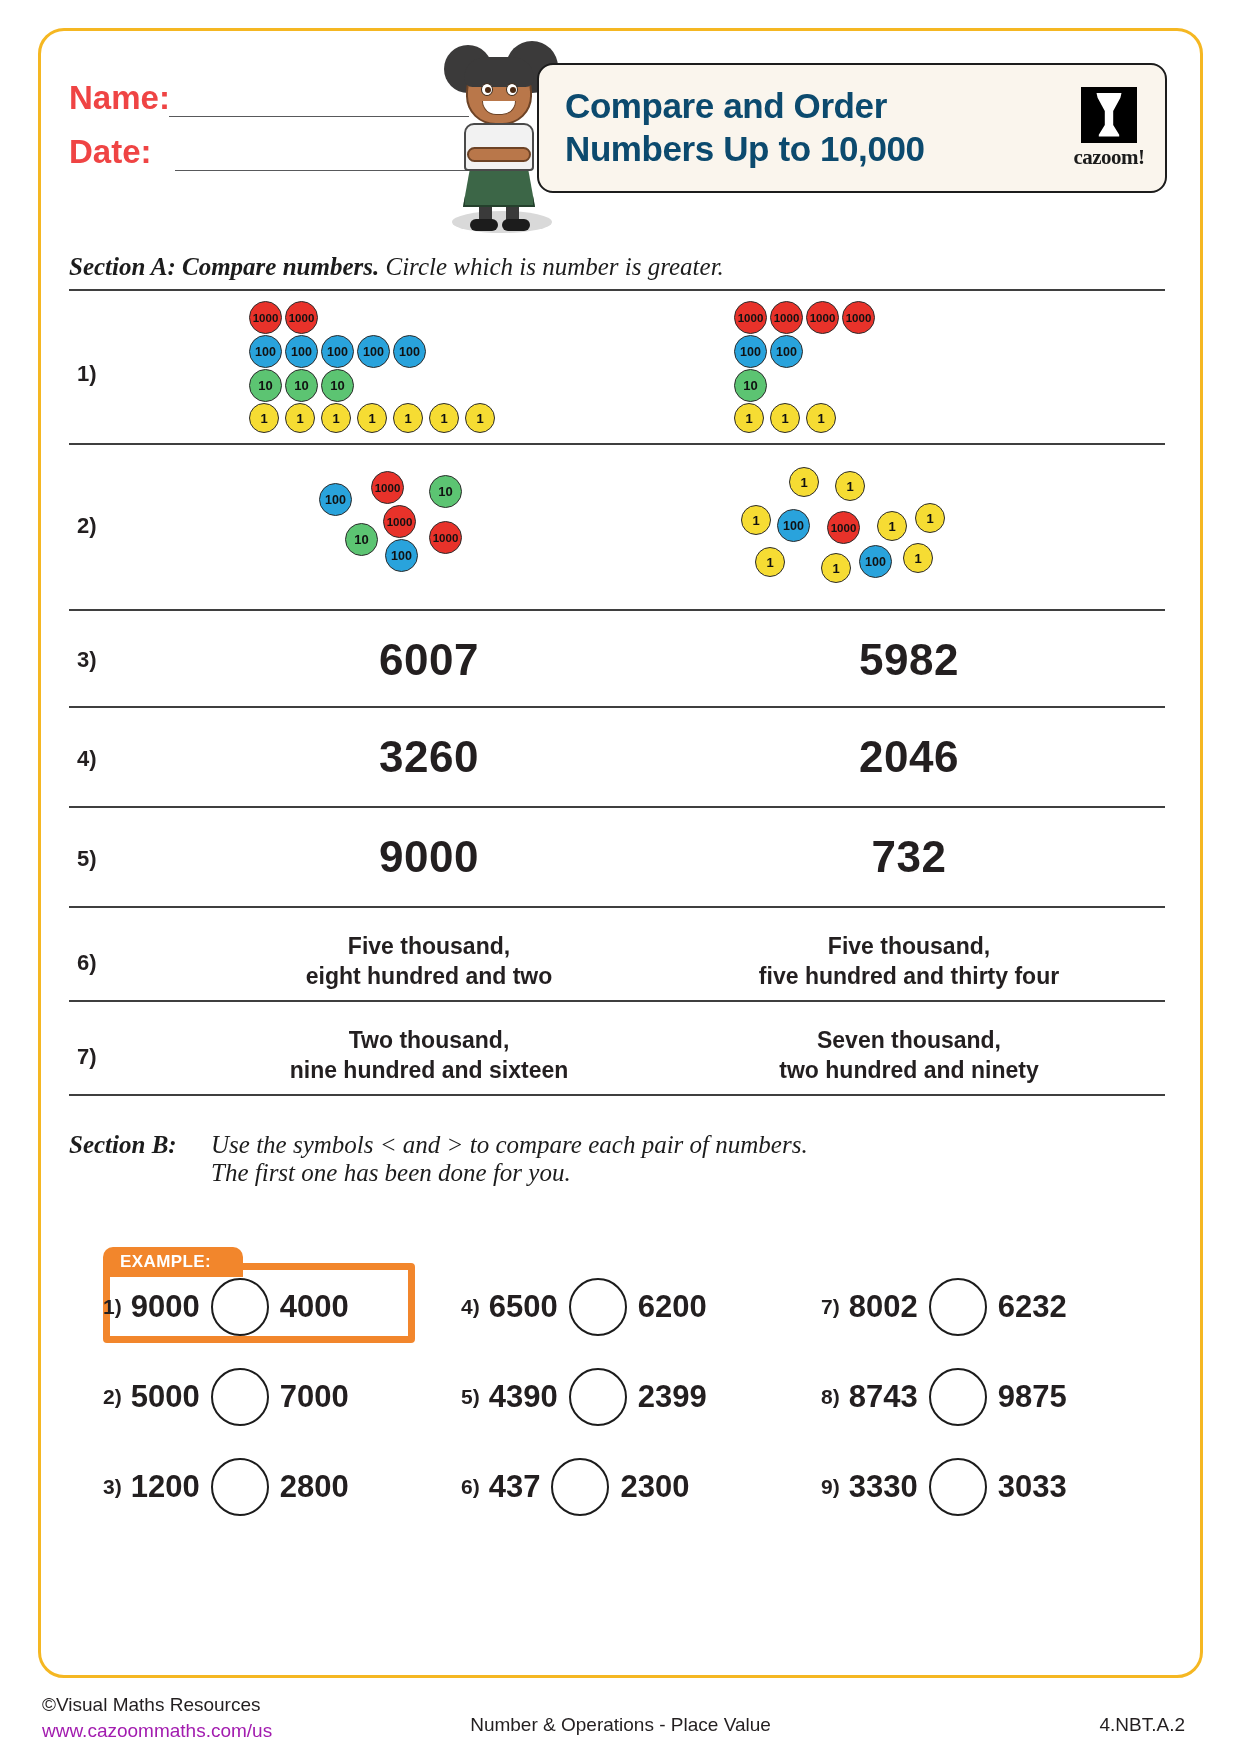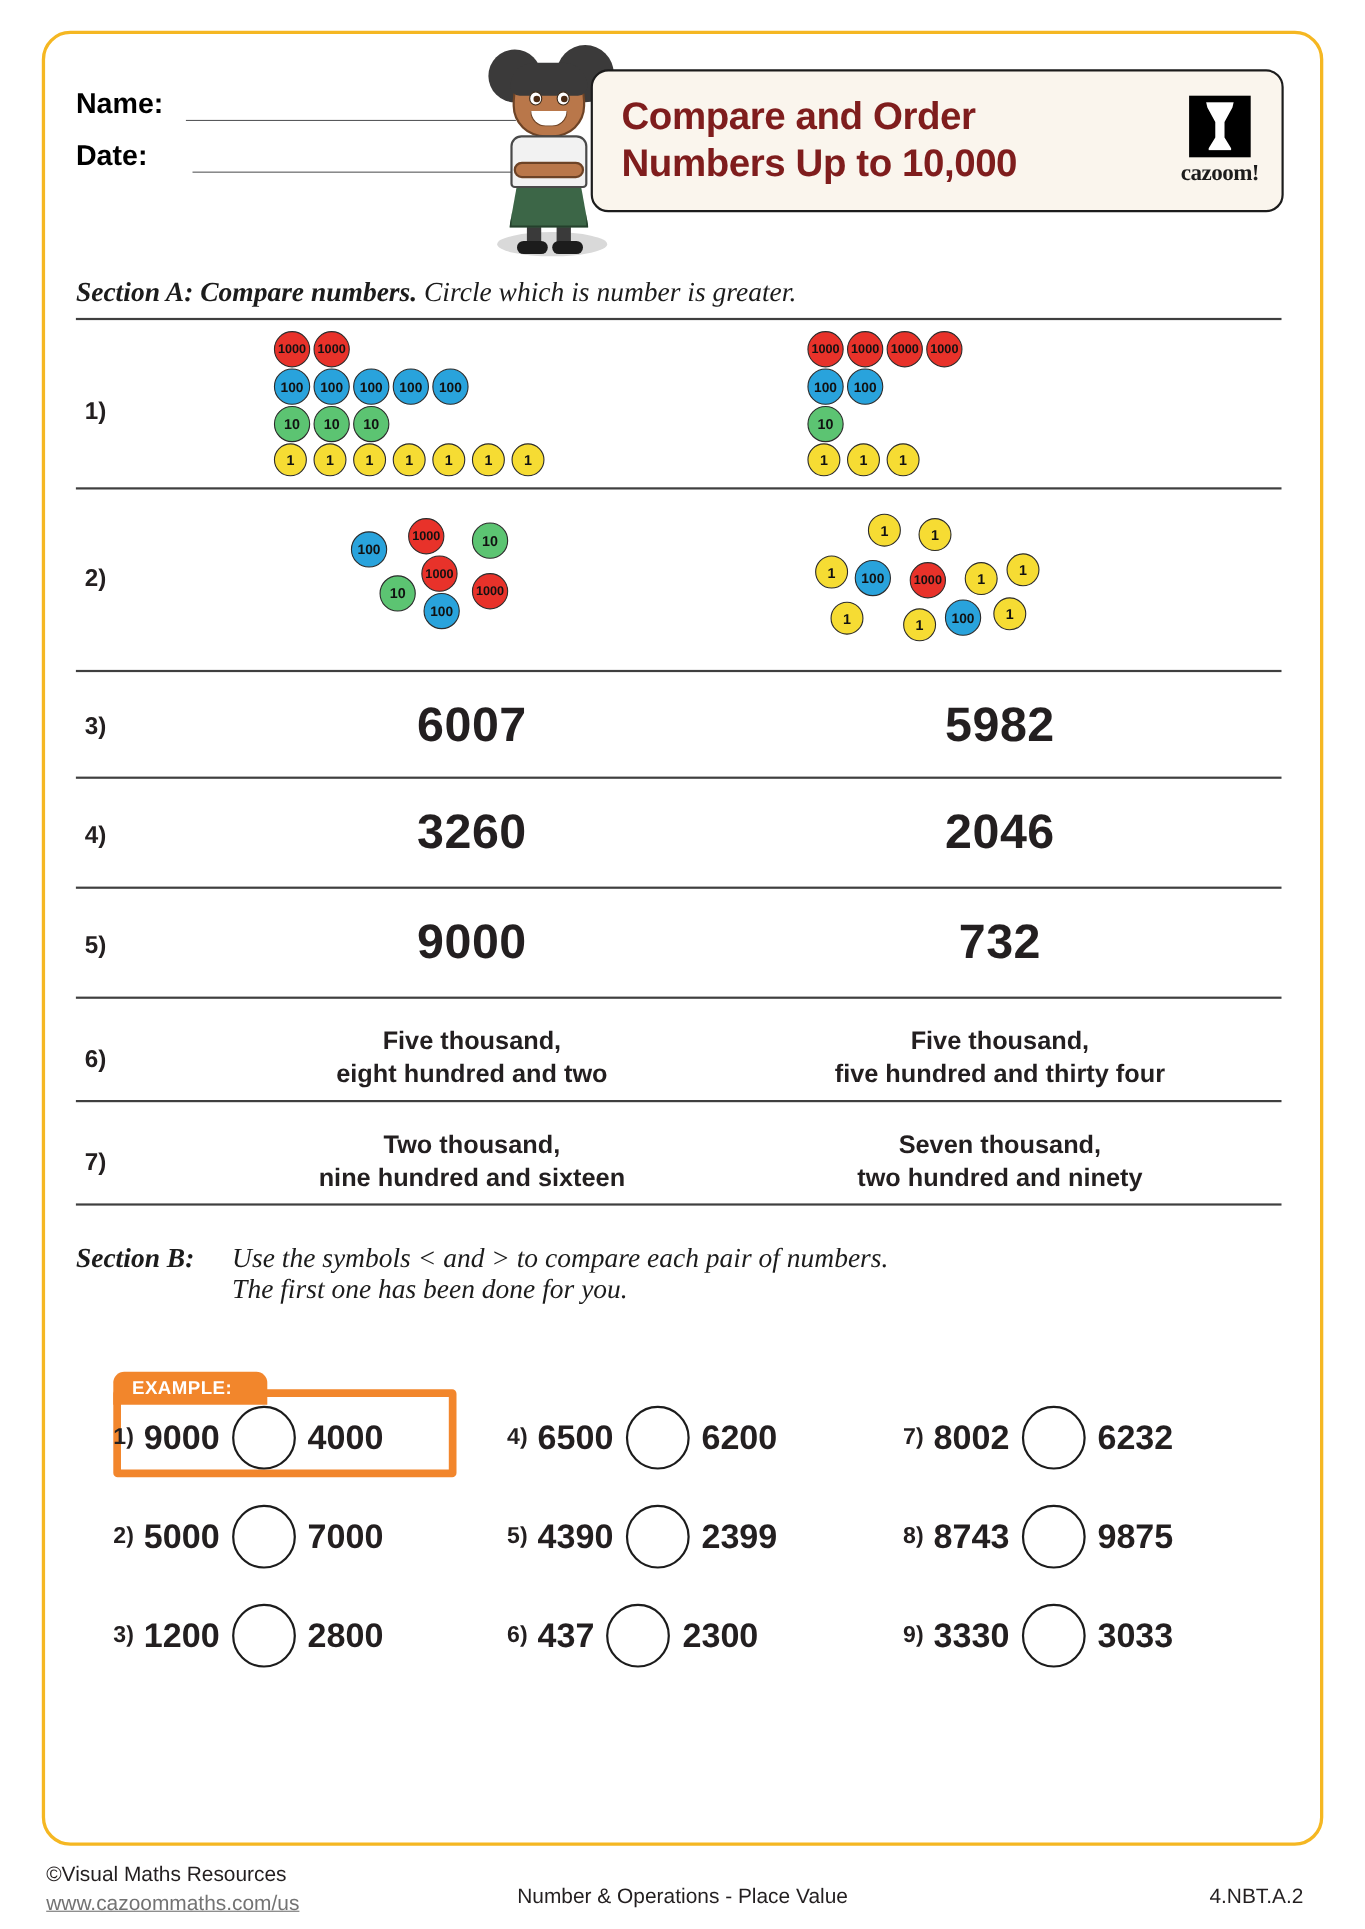--- a/index.html
+++ b/index.html
@@ -17,21 +17,21 @@
     width:1165px; height:1650px;
     border:3px solid #f5b722;
     border-radius:26px;
     background:#fff;
   }
 
   
   .header { position:absolute; left:0; top:0; width:100%; height:215px; }
   .namebox { position:absolute; left:28px; top:48px; width:400px; }
   .nb-row { display:flex; align-items:flex-end; margin-bottom:16px; }
-  .nb-label { font-size:26px; font-weight:bold; color:#000000; width:92px; }
+  .nb-label { font-size:33px; font-weight:bold; color:#ef4444; width:92px; }
   .nb-line { flex:1; border-bottom:1.6px solid #58595b; height:26px; margin-left:8px;}
   .nb-row.date .nb-line { margin-left:14px; }
 
   
   .character { position:absolute; left:395px; top:8px; width:130px; height:200px; }
   .char-shadow{ position:absolute; left:16px; top:172px; width:100px; height:22px;
      background:#d9d9d9; border-radius:50%; }
   .char-hair-l{ position:absolute; left:8px; top:6px; width:48px; height:48px;
      background:#3b3a3a; border-radius:50%; }
   .char-hair-r{ position:absolute; left:70px; top:2px; width:52px; height:52px;
@@ -67,21 +67,21 @@
   .char-shoe-r{ position:absolute; left:66px; top:180px; width:28px; height:12px;
      background:#1c1c1c; border-radius:7px;}
 
   
   .titlebox{
     position:absolute; left:496px; top:32px; width:630px; height:130px;
     background:#faf5ed; border:2.5px solid #1c1c1c; border-radius:16px;
     display:flex; align-items:center; padding:0 16px 0 26px;
   }
   .title-text{
-    font-size:35px; font-weight:bold; color:#7f1d1d; line-height:1.22;
+    font-size:35px; font-weight:bold; color:#0c4a6e; line-height:1.22;
     letter-spacing:-0.4px; flex:1;
   }
   .logo{ width:80px; margin-left:4px; text-align:center; }
   .logo-sq{
     width:56px; height:56px; background:#000; margin:0 auto 2px auto;
     position:relative;
   }
   .logo-vase{
     position:absolute; left:50%; top:6px; transform:translateX(-50%);
     width:30px; height:44px; background:#fff;
@@ -134,21 +134,21 @@
   .bval{ font-size:31px; font-weight:bold; color:#231f20; }
   .bcircle{
     width:58px; height:58px; border:2.4px solid #1c1c1c; border-radius:50%;
     margin:0 11px;
   }
 
   
   .footer{ position:absolute; left:0; top:1692px; width:1241px;
      font-size:19px; color:#231f20; }
   .f-left{ position:absolute; left:42px; top:0; line-height:1.35; }
-  .f-link{ color:#737373; text-decoration:underline; }
+  .f-link{ color:#a21caf; }
   .f-center{ position:absolute; left:0; top:22px; width:1241px; text-align:center; }
   .f-right{ position:absolute; right:56px; top:22px; }
 </style>
 </head>
 <body>
 
 <div class="page-frame">
 
   <div class="header">
 

